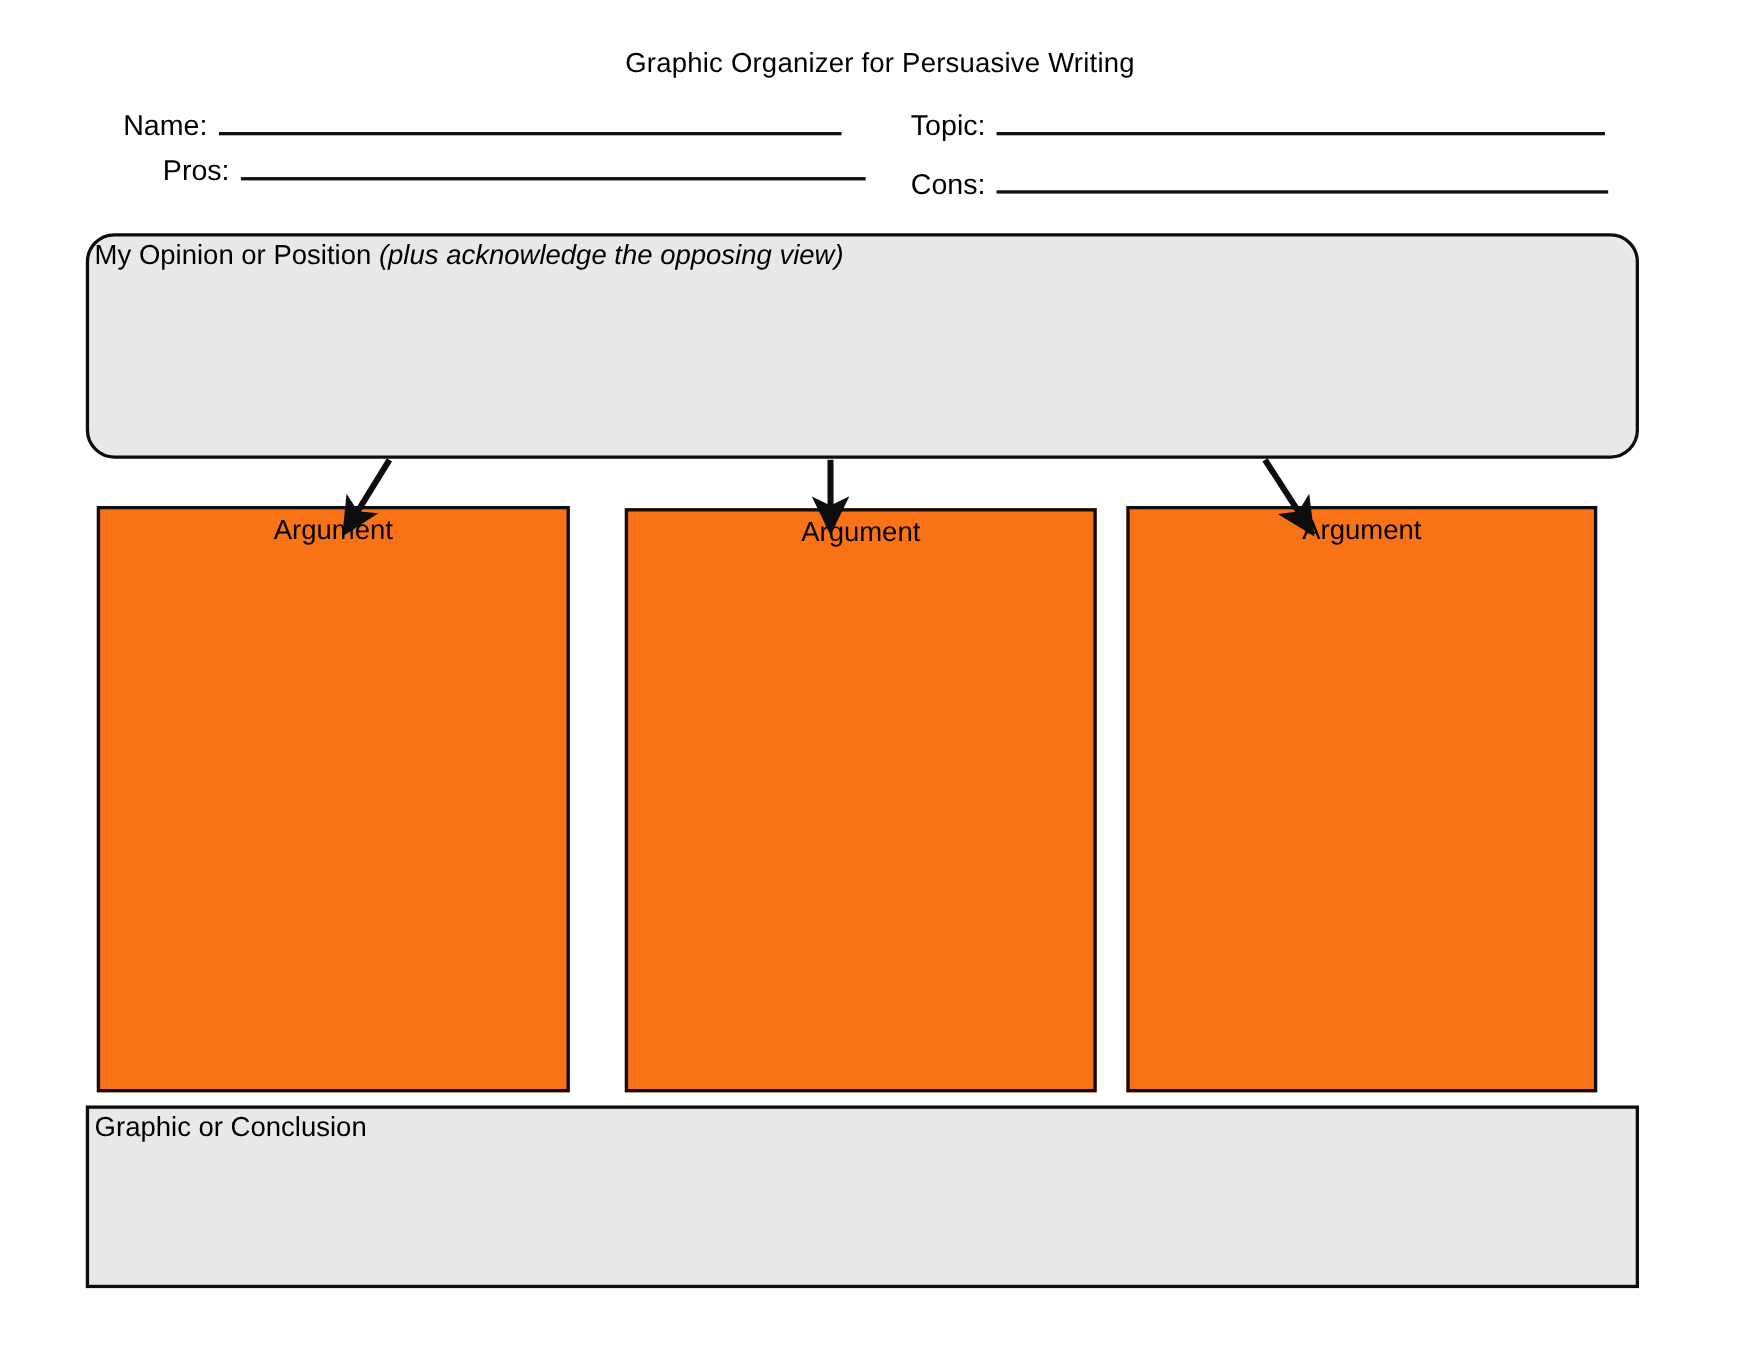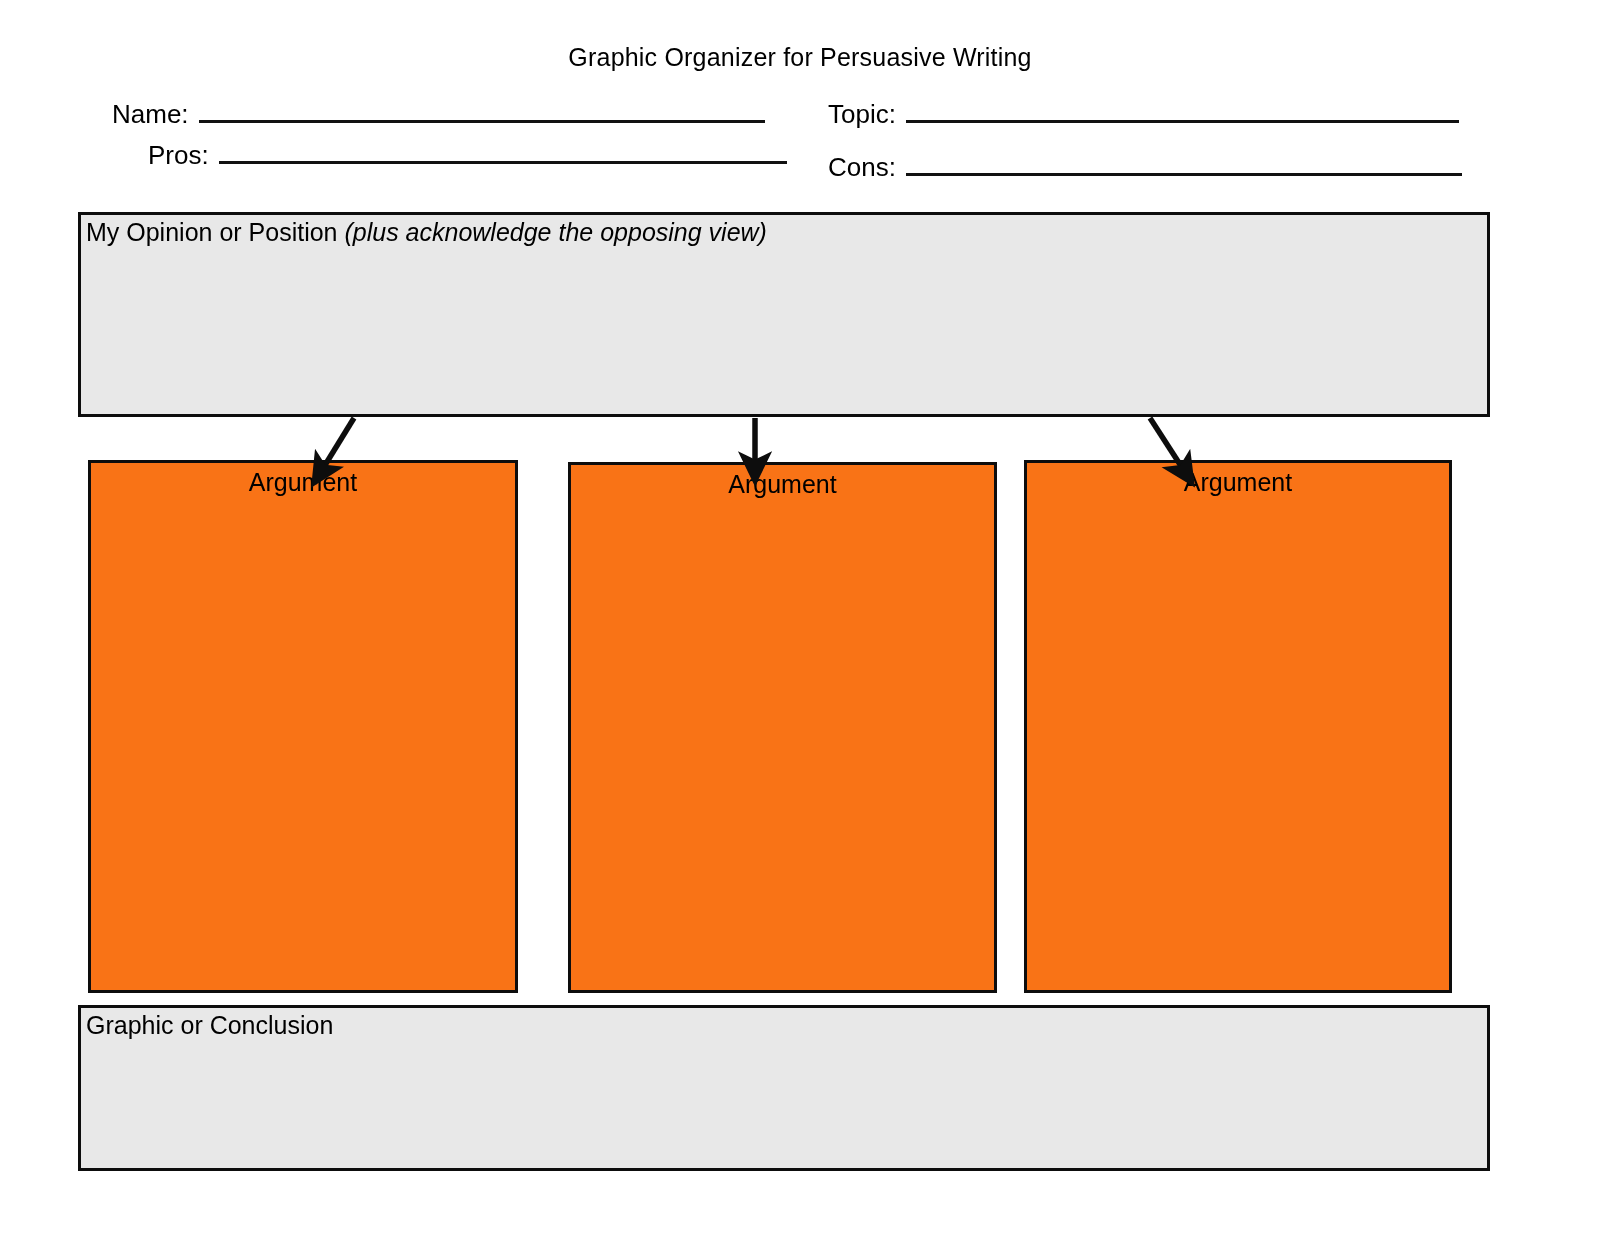--- a/index.html
+++ b/index.html
@@ -79,21 +79,21 @@
   .box-center-heading {
     position: absolute;
     left: 0;
     right: 0;
     top: 5px;
     text-align: center;
     font-size: 25px;
   }
 
   
-  #opinion-box  { left: 78px;  top: 212px;  width: 1412px; height: 205px; }
+  #opinion-box  { left: 78px;  top: 212px;  width: 1412px; height: 205px; border-radius: 26px; }
   #argument-box-1 { left: 88px;  top: 460px; width: 430px; height: 533px; }
   #argument-box-2 { left: 568px; top: 462px; width: 429px; height: 531px; }
   #argument-box-3 { left: 1024px; top: 460px; width: 428px; height: 533px; }
   #summary-box  { left: 78px;  top: 1005px; width: 1412px; height: 166px; }
 
   
   #arrow-layer {
     position: absolute;
     left: 0;
     top: 0;

